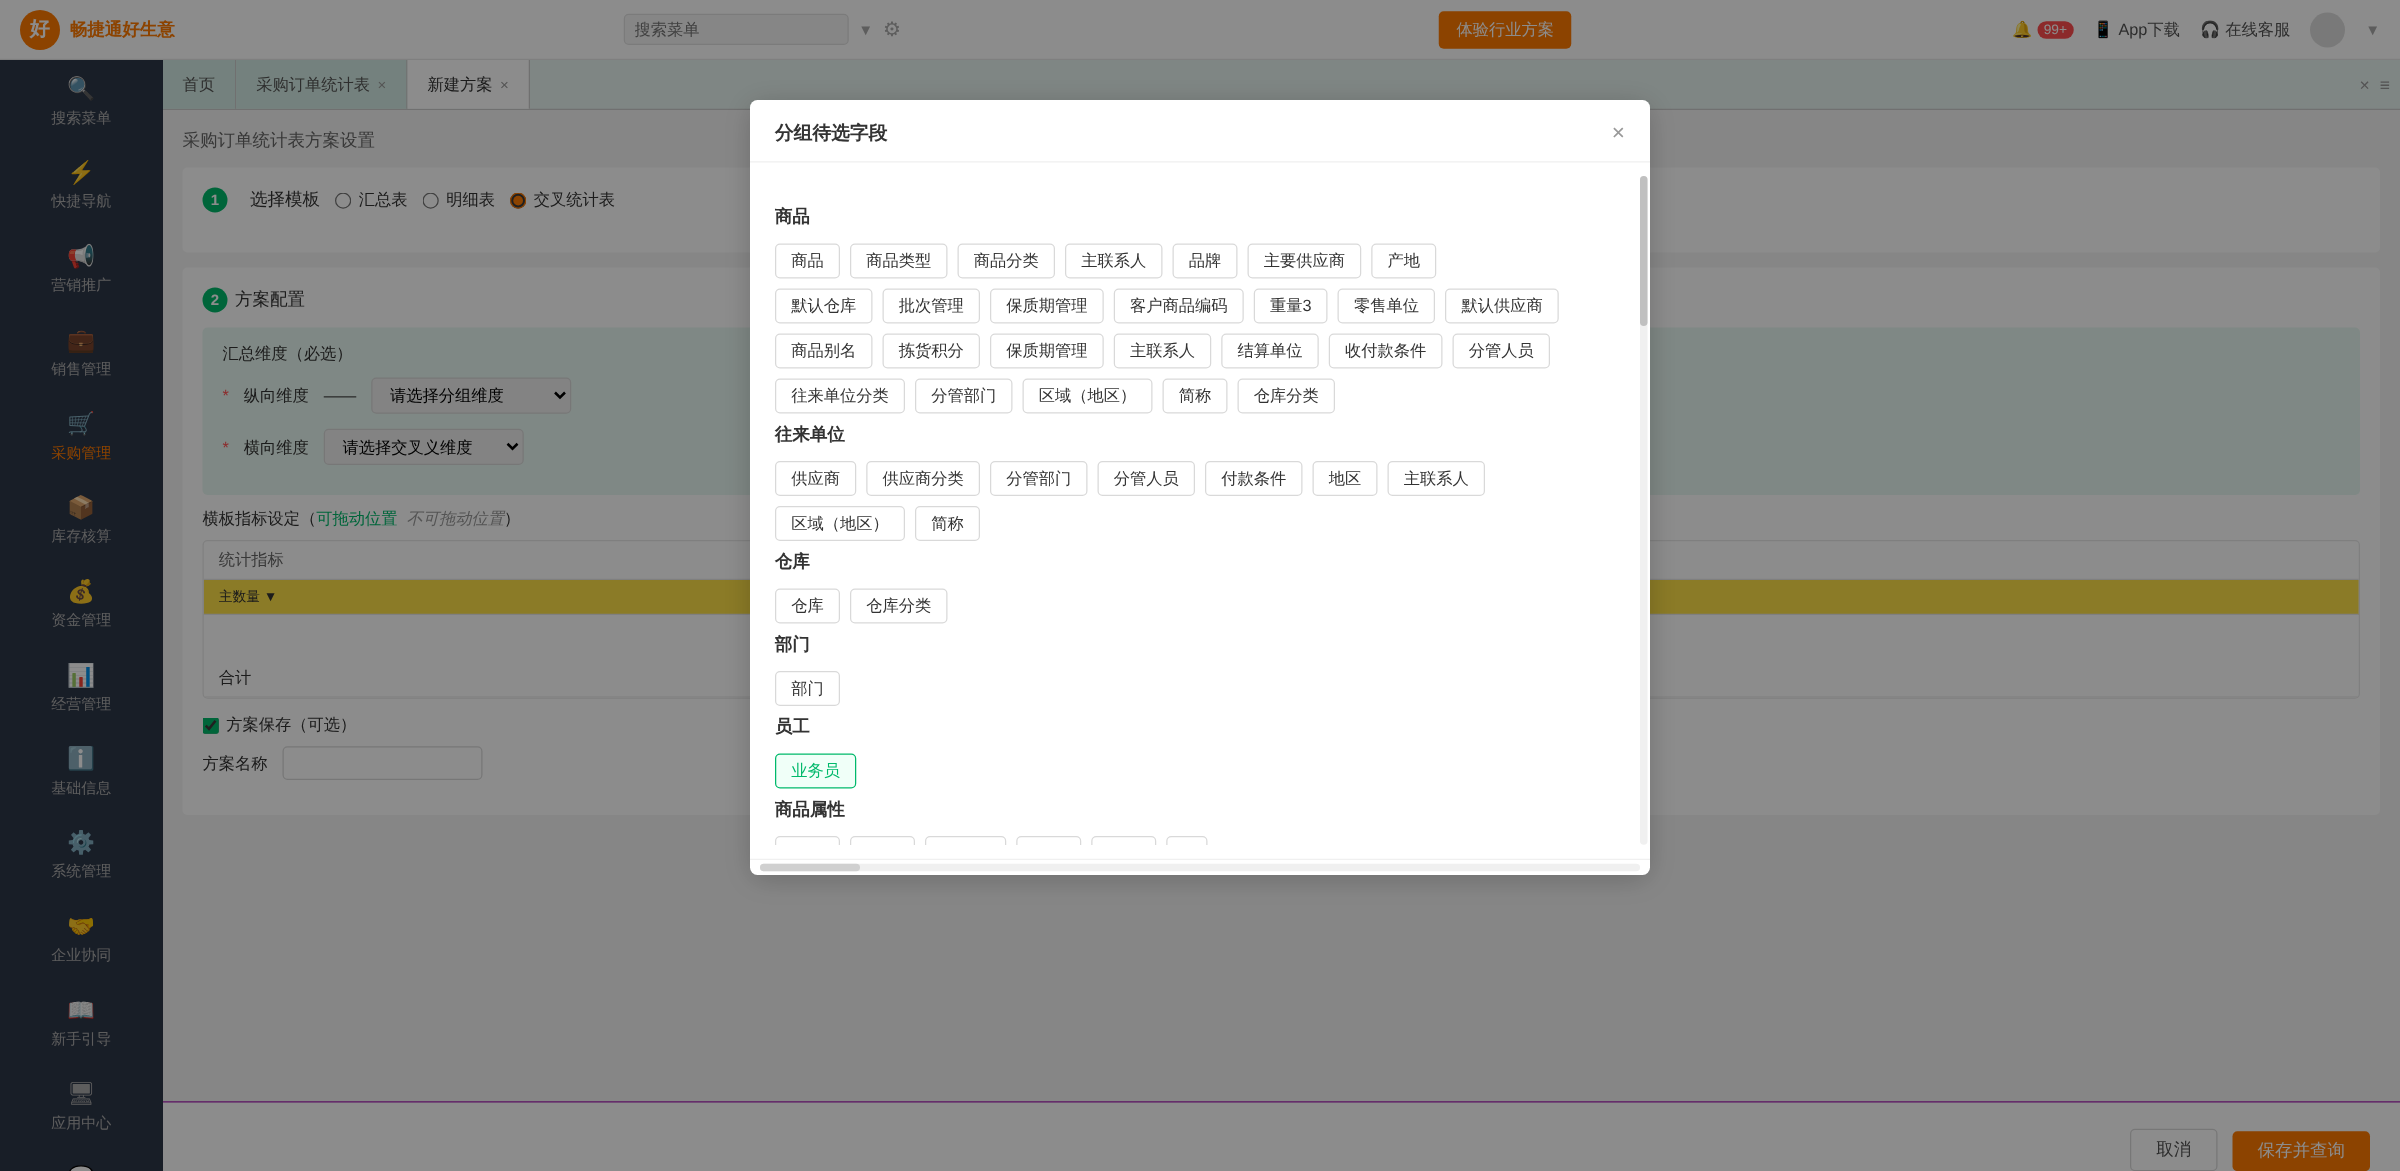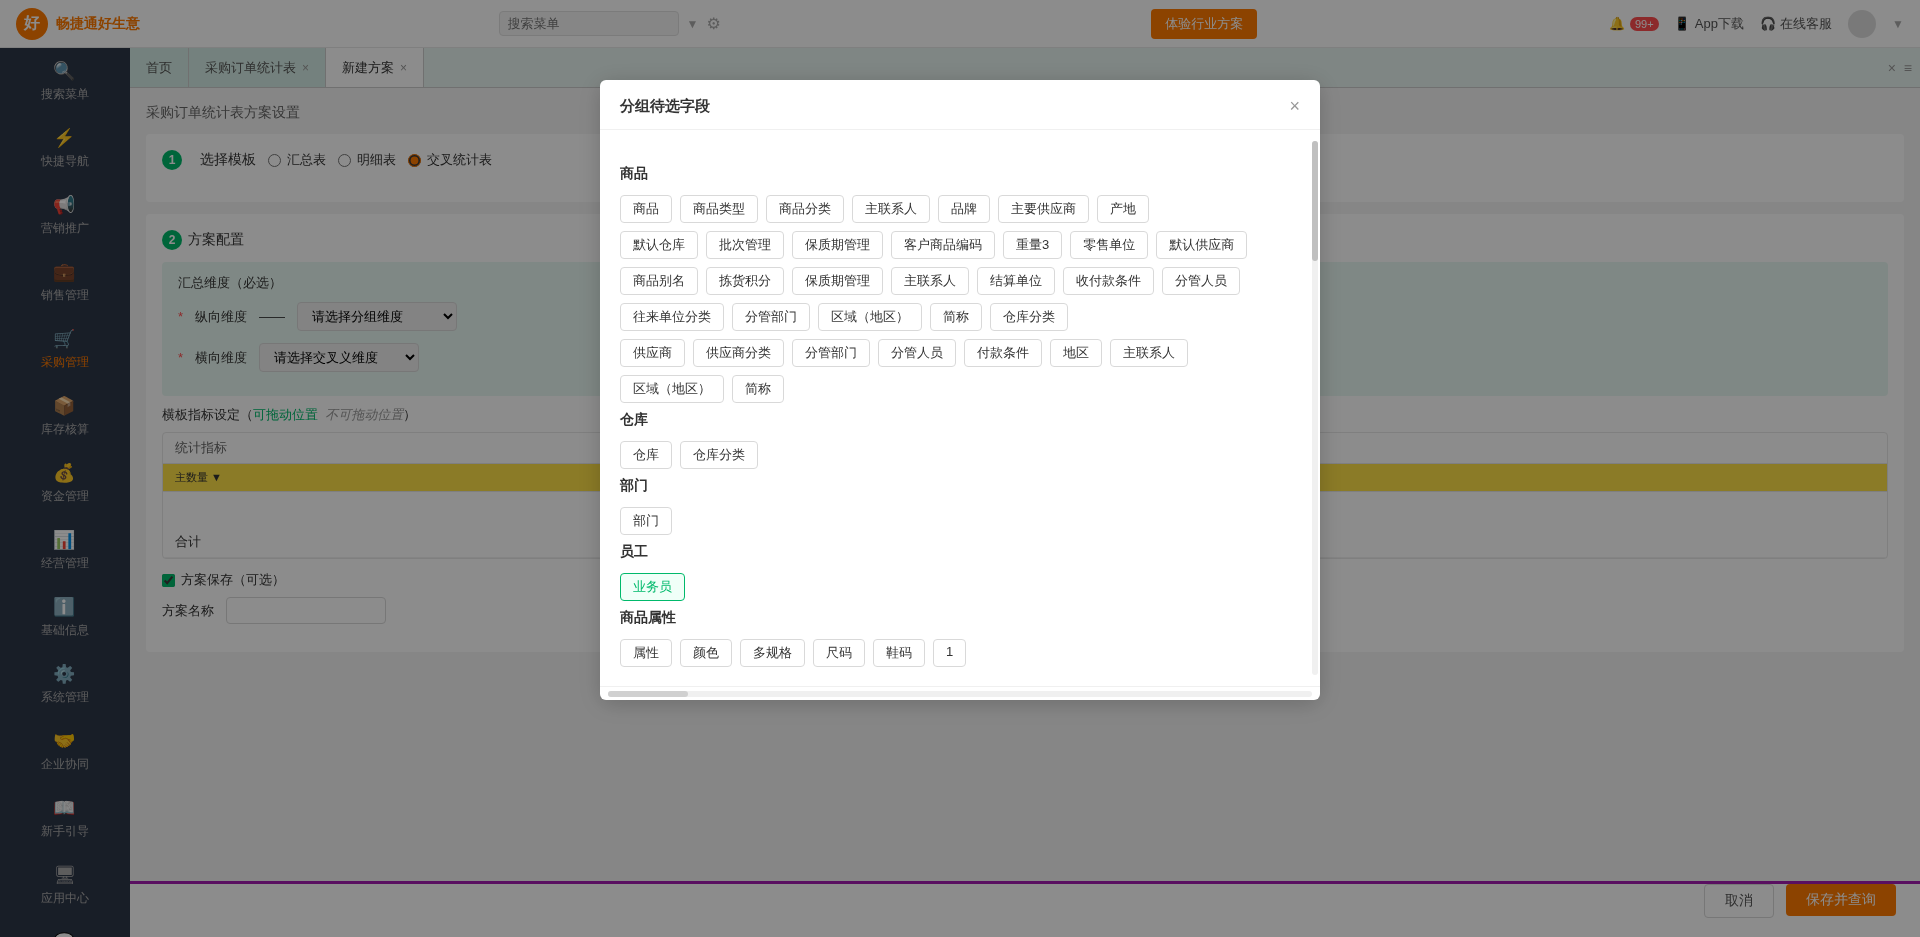--- a/index.html
+++ b/index.html
@@ -144,22 +144,22 @@
     .field-tag {
       border: 1px solid #d9d9d9; border-radius: 4px;
       padding: 4px 12px; font-size: 13px; color: #333;
       cursor: pointer; background: #fff;
       transition: border-color 0.2s, color 0.2s;
     }
     .field-tag.selected { border-color: #00b96b; color: #00b96b; background: #f0fff8; }
     
     .bottom-bar {
       position: fixed; bottom: 0; left: 130px; right: 0;
-      height: 56px; background: #fff; border-top: 3px solid #a21caf;
-      display: flex; align-items: flex-start; justify-content: flex-end;
+      height: 56px; background: #fff; border-top: 1px solid #a21caf;
+      display: flex; align-items: flex-end; justify-content: flex-end;
       padding: 0 24px; gap: 12px; z-index: 97;
     }
     .btn-cancel {
       border: 1px solid #d9d9d9; background: #fff; color: #555;
       padding: 7px 20px; border-radius: 4px; font-size: 14px; cursor: pointer;
     }
     .btn-primary {
       background: #ff7a00; color: white; border: none;
       padding: 7px 20px; border-radius: 4px; font-size: 14px; cursor: pointer;
     }
@@ -427,20 +427,21 @@
       <span class="field-tag">分管人员</span>
     </div>
     <div class="field-grid">
       <span class="field-tag">往来单位分类</span>
       <span class="field-tag">分管部门</span>
       <span class="field-tag">区域（地区）</span>
       <span class="field-tag">简称</span>
       <span class="field-tag">仓库分类</span>
     </div>
 
+    <div class="section-title">往来单位</div>
     <div class="field-grid">
       <span class="field-tag">供应商</span>
       <span class="field-tag">供应商分类</span>
       <span class="field-tag">分管部门</span>
       <span class="field-tag">分管人员</span>
       <span class="field-tag">付款条件</span>
       <span class="field-tag">地区</span>
       <span class="field-tag">主联系人</span>
     </div>
     <div class="field-grid">

